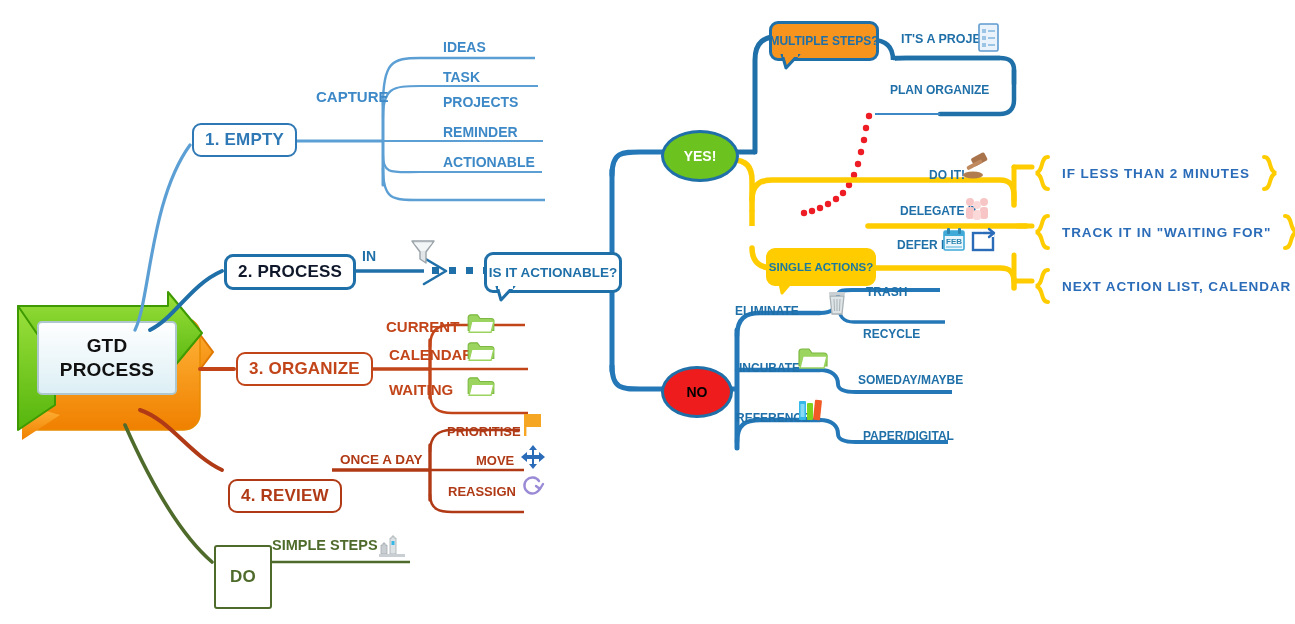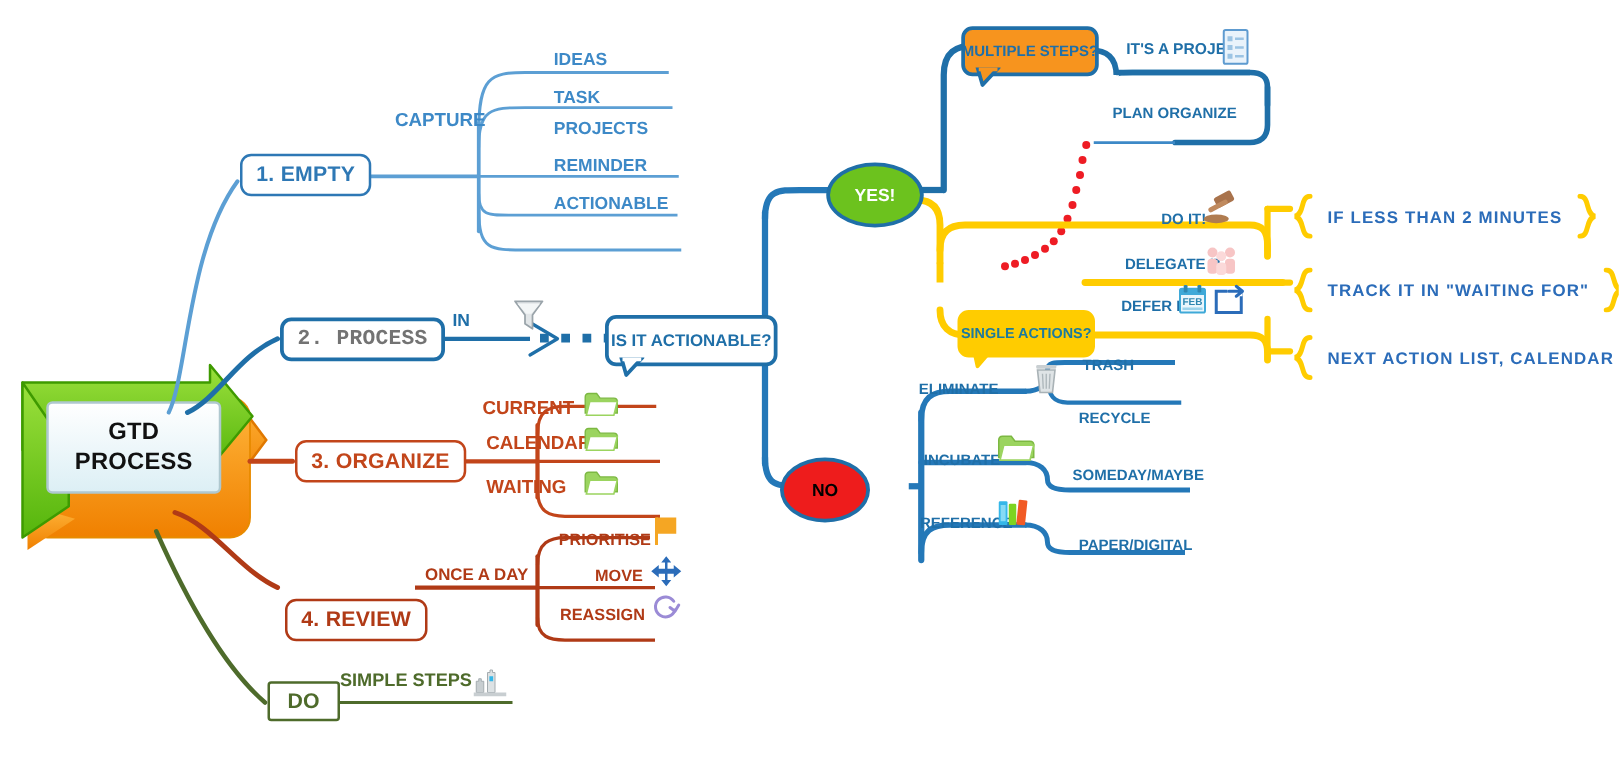--- a/index.html
+++ b/index.html
@@ -7,21 +7,21 @@
        font-family:"Liberation Sans","DejaVu Sans",sans-serif;}
   #canvas{position:absolute;inset:0;width:1295px;height:624px;}
   svg.layer{position:absolute;left:0;top:0;width:1295px;height:624px;pointer-events:none;}
 
   .nd{position:absolute;box-sizing:border-box;display:flex;align-items:center;
       justify-content:center;white-space:nowrap;font-weight:bold;letter-spacing:.2px;}
 
   
   .boxnode{border:2.5px solid #2E78B5;border-radius:9px;background:#fff;
            padding:5px 11px;font-size:17px;color:#2E78B5;}
-  .boxnode.b2{border-color:#1F6FA8;color:#737373;border-width:3px;font-family:Liberation Mono, monospace;}
+  .boxnode.b2{border-color:#1F6FA8;color:#0f172a;border-width:3px;}
   .boxnode.b3{border-color:#C2451A;color:#C2451A;border-width:2.5px;}
   .boxnode.b4{border-color:#B03A16;color:#B03A16;border-width:2.5px;}
   .boxnode.b5{border-color:#4E6B2B;color:#4E6B2B;border-width:2.5px;border-radius:3px;}
 
   
   .lbl{position:absolute;white-space:nowrap;font-weight:bold;}
   .lbl.blue{color:#3D89C7;}
   .lbl.blue2{color:#1F6FA8;}
   .lbl.org{color:#C2451A;}
   .lbl.red{color:#B03A16;}
@@ -217,21 +217,21 @@
     <svg style="position:absolute;left:8px;top:31px;" width="22" height="16" viewBox="0 0 22 16">
       <path d="M2 0 L19 0 L6 14 Z" fill="#fff" stroke="#1F6FA8" stroke-width="3" stroke-linejoin="round"></path>
       <path d="M3 1 L18 1" stroke="#fff" stroke-width="4"></path>
     </svg>
   </div>
 
   <div class="ellipse" style="left:661px;top:130px;width:72px;height:46px;background:#6CC21E;
               border:3.5px solid #1F6FA8;color:#fff;font-size:14px;">
     <span>YES!</span>
   </div>
-  <div class="ellipse" style="left:624px;top:366px;width:66px;height:46px;background:#EE1C1C;
+  <div class="ellipse" style="left:661px;top:366px;width:66px;height:46px;background:#EE1C1C;
               border:3.5px solid #1F6FA8;color:#000;font-size:14px;justify-content:center;">
     <span>NO</span>
   </div>
 
   <div class="callout" style="left:769px;top:21px;width:104px;height:34px;background:#F7941E;color:#1F6FA8;font-size:12px;">
     <span>MULTIPLE STEPS?</span>
     <svg style="position:absolute;left:8px;top:30px;" width="22" height="16" viewBox="0 0 22 16">
       <path d="M2 0 L19 0 L6 14 Z" fill="#F7941E" stroke="#1F6FA8" stroke-width="3" stroke-linejoin="round"></path>
       <path d="M3 1 L18 1" stroke="#F7941E" stroke-width="4"></path>
     </svg>
@@ -394,21 +394,21 @@
   <svg class="ico" style="left:520px;top:444px;" width="26" height="26" viewBox="0 0 26 26">
     <path d="M13 1 L17 6 L14 6 L14 11 L19 11 L19 8 L25 13 L19 18 L19 15 L14 15 L14 20 L17 20 L13 25 L9 20 L12 20 L12 15 L7 15 L7 18 L1 13 L7 8 L7 11 L12 11 L12 6 L9 6 Z" fill="#2B6CB9"></path>
   </svg>
   <div class="lbl red" style="left:448px;top:484px;font-size:13px;">
     <span>REASSIGN</span></div>
   <svg class="ico" style="left:519px;top:473px;" width="28" height="26" viewBox="0 0 28 26">
     <path d="M20 8 A 8 8 0 1 0 21 15" fill="none" stroke="#9B8BD6" stroke-width="2.4" stroke-linecap="round"></path>
     <path d="M24 11 L21 16 L17 13" fill="none" stroke="#9B8BD6" stroke-width="2.4" stroke-linecap="round" stroke-linejoin="round"></path>
   </svg>
 
-  <div class="nd boxnode b5" style="left:214px;top:545px;font-size:17px;padding:4px 14px;">
+  <div class="nd boxnode b5" style="left:214px;top:545px;font-size:17px;padding:20px 14px;">
     <span>DO</span>
   </div>
   <div class="lbl grn" style="left:272px;top:537px;font-size:14.5px;">
     <span>SIMPLE STEPS</span>
   </div>
   <svg class="ico" style="left:377px;top:532px;" width="30" height="28" viewBox="0 0 30 28">
     <path d="M4 22 L4 13 L6 13 L6 11 L8 11 L8 13 L10 13 L10 22 Z" fill="#C8CED1" stroke="#A4ACB0" stroke-width="0.8"></path>
     <path d="M13 22 L13 6 L15 6 L15 4 L17 4 L17 6 L19 6 L19 22 Z" fill="#DDE2E4" stroke="#A4ACB0" stroke-width="0.8"></path>
     <rect x="14.5" y="9" width="3" height="4" fill="#35B7E8"></rect>
     <path d="M2 22 L28 22 L28 25 L2 25 Z" fill="#C8CED1"></path>

